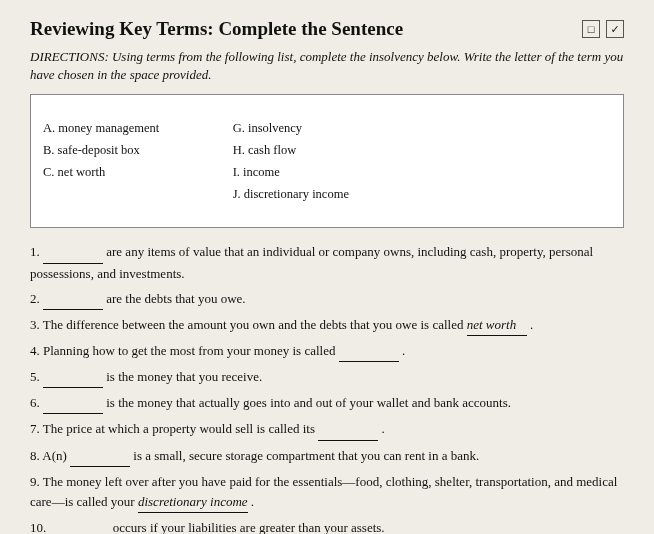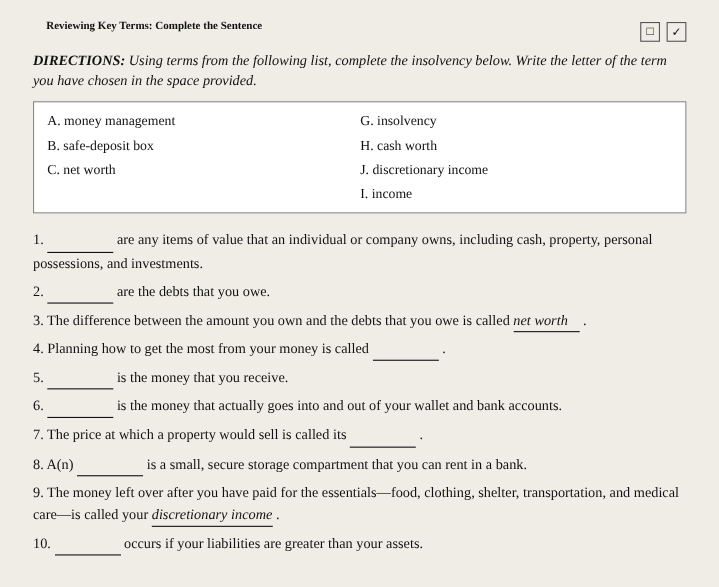--- a/index.html
+++ b/index.html
@@ -18,23 +18,22 @@
     }
 
     .header-row {
       display: flex;
       align-items: flex-start;
       justify-content: space-between;
       margin-bottom: 8px;
     }
 
     .page-title {
-      font-size: 10px;
+      font-size: 19px;
       font-weight: bold;
-      margin-left: 12px;
     }
 
     .icon-group {
       display: flex;
       gap: 6px;
       margin-top: 2px;
     }
 
     .icon-box {
       width: 18px;
@@ -47,34 +46,34 @@
     }
 
     .directions-row {
       margin-bottom: 10px;
       font-size: 13px;
       line-height: 1.4;
     }
 
     .directions-label {
       font-style: italic;
-      font-weight: bold;
+      font-weight: normal;
     }
 
     .directions-text {
       font-style: italic;
     }
 
     .terms-box {
       border: 1.5px solid #888;
-      padding: 8px 12px;
+      padding: 24px 12px;
       margin-bottom: 14px;
       background: #fff;
       display: grid;
-      grid-template-columns: 1fr 1fr;
+      grid-template-columns: 1fr 1fr 1fr;
       gap: 4px 1px;
     }
 
     .terms-col {
       display: flex;
       flex-direction: column;
       gap: 3px;
     }
 
     .term-item {
@@ -122,23 +121,23 @@
 </div>
 
 <div class="terms-box">
   <div class="terms-col">
     <span class="term-item">A.  money management</span>
     <span class="term-item">B.  safe-deposit box</span>
     <span class="term-item">C.  net worth</span>
   </div>
   <div class="terms-col">
     <span class="term-item">G.  insolvency</span>
-    <span class="term-item">H.  cash worth</span>
+    <span class="term-item">H.  cash flow</span>
+    <span class="term-item">I.   income</span>
     <span class="term-item">J.  discretionary income</span>
-    <span class="term-item">I.   income</span>
   </div>
 </div>
 
 <div class="questions-section">
 
   <div class="question">
     <span>1.</span>
     <span class="blank">&nbsp;&nbsp;&nbsp;&nbsp;&nbsp;&nbsp;</span>
     <span> are any items of value that an individual or company owns, including cash, property, personal possessions, and investments.</span>
   </div>

